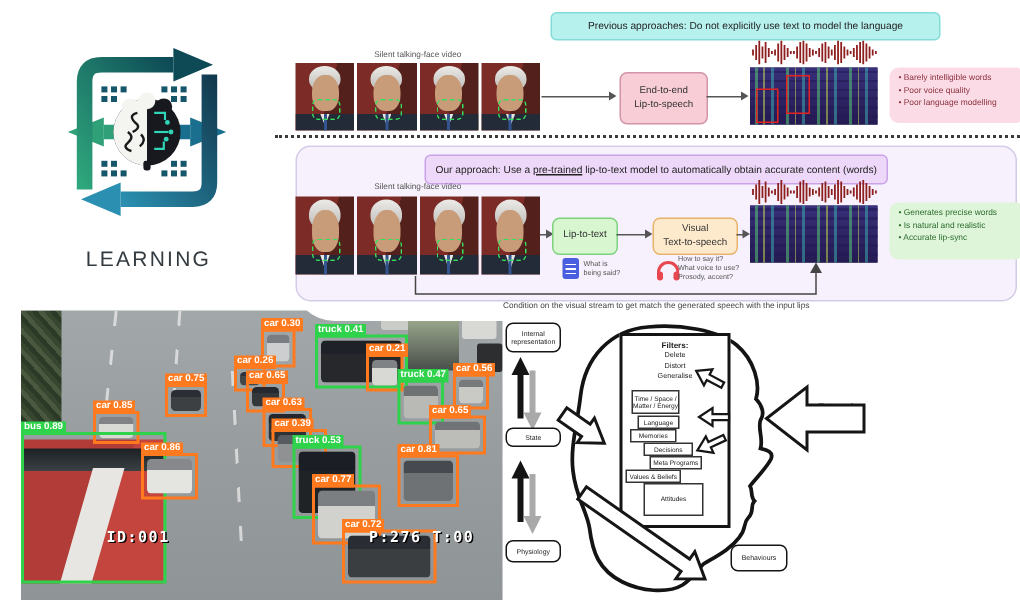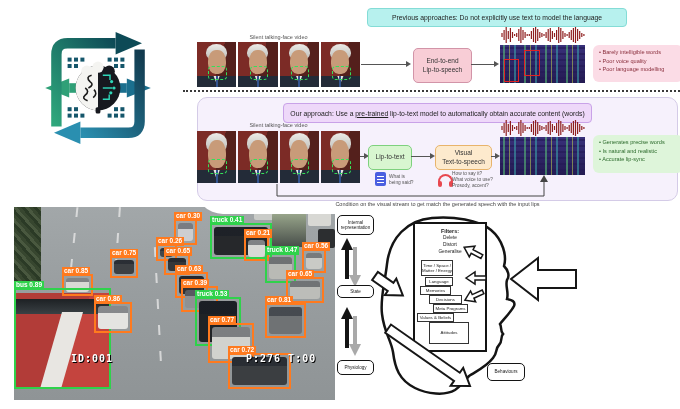--- a/index.html
+++ b/index.html
@@ -163,20 +163,21 @@
           <path d="M106,100 h12"></path>
           <path d="M106,114 h8 v-6"></path>
     </g>
     <g fill="#2fd6b8">
       <circle cx="117" cy="92" r="2"></circle>
           <circle cx="120" cy="100" r="2"></circle>
           <circle cx="116" cy="106" r="2"></circle>
     </g>
   </svg>
   <div class="logo-text">
+    <div>LEARNING</div>
   </div>
 </div>
 
 <div class="figure">
 
   <div class="titlebox title1">Previous approaches: Do not explicitly use text to model the language</div>
   <div class="vidlabel" style="top:34px">Silent talking-face video</div>
   <div class="faces" style="top:42px;height:45px">
     <div class="frame">
           <div class="hair"></div>

